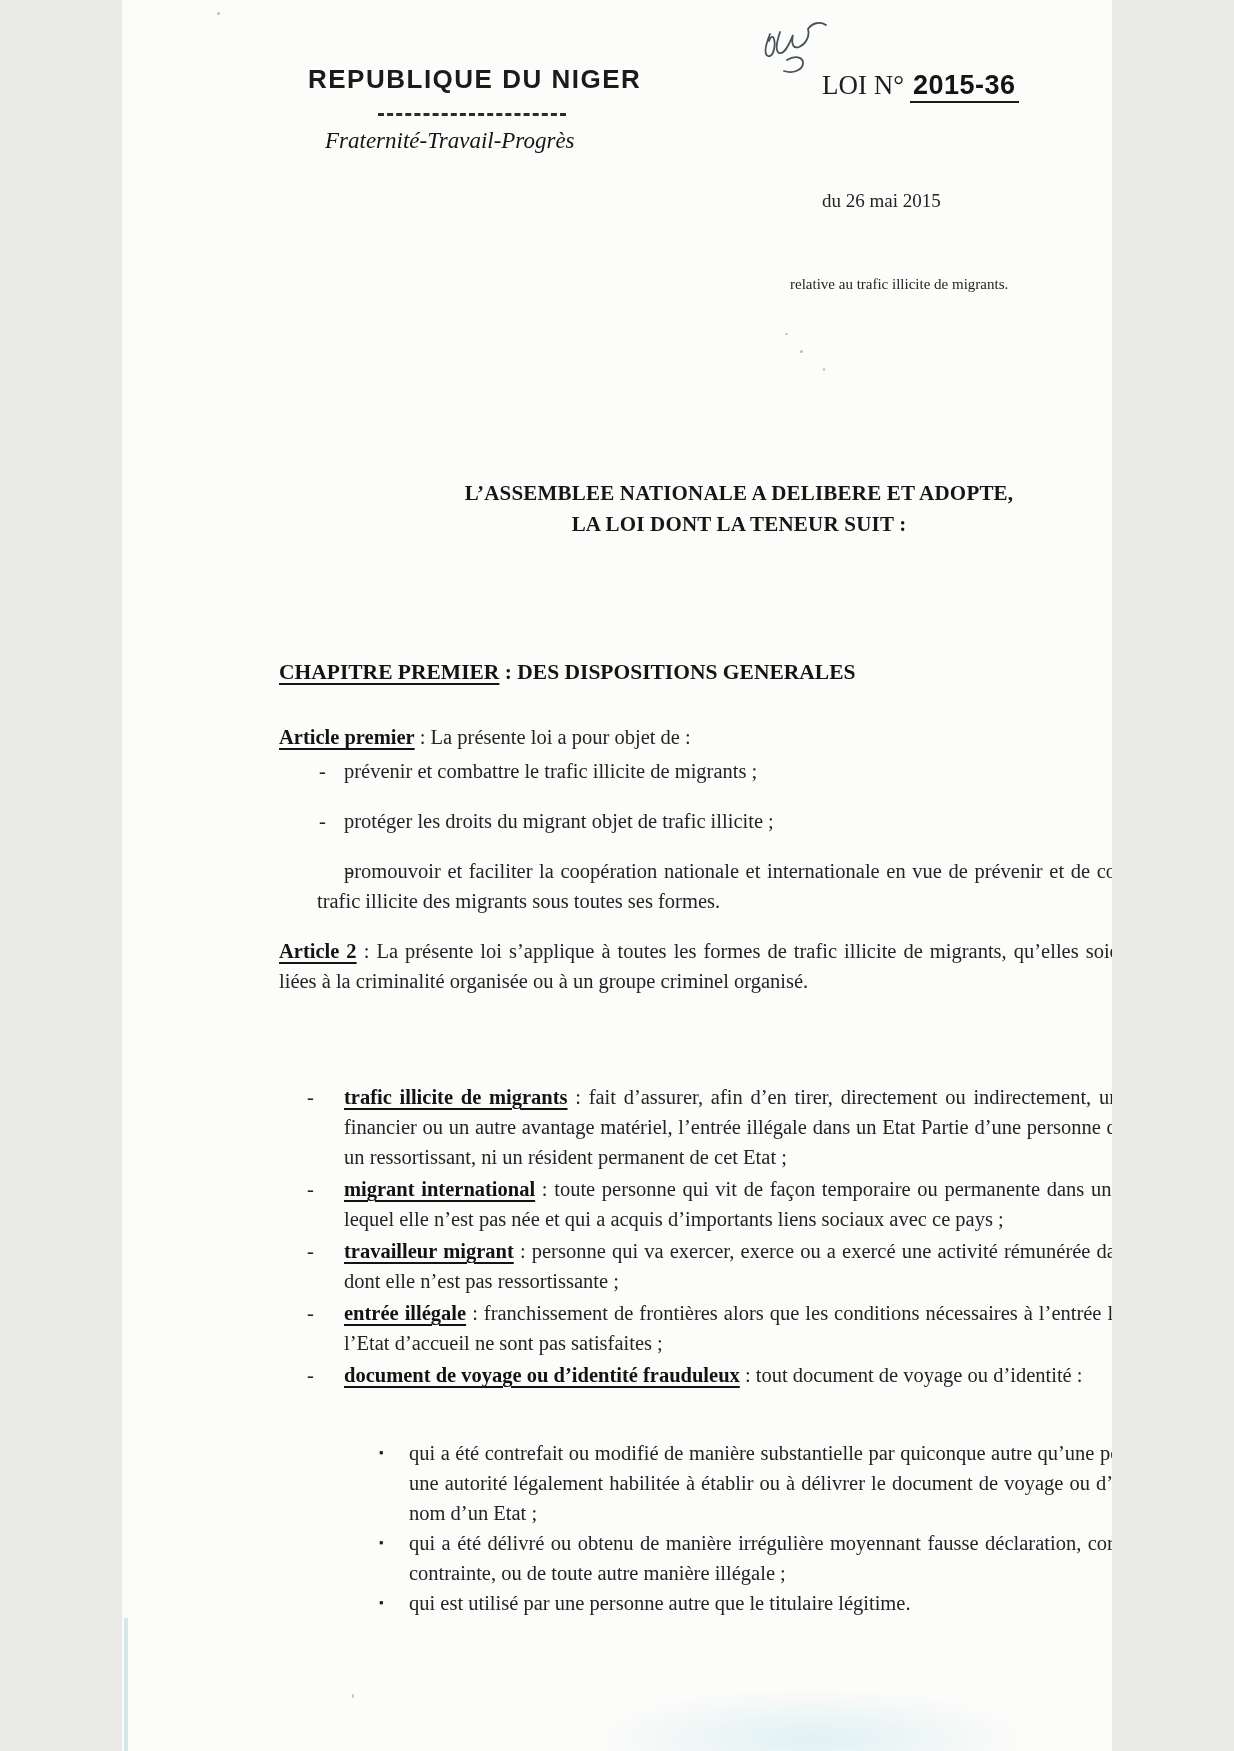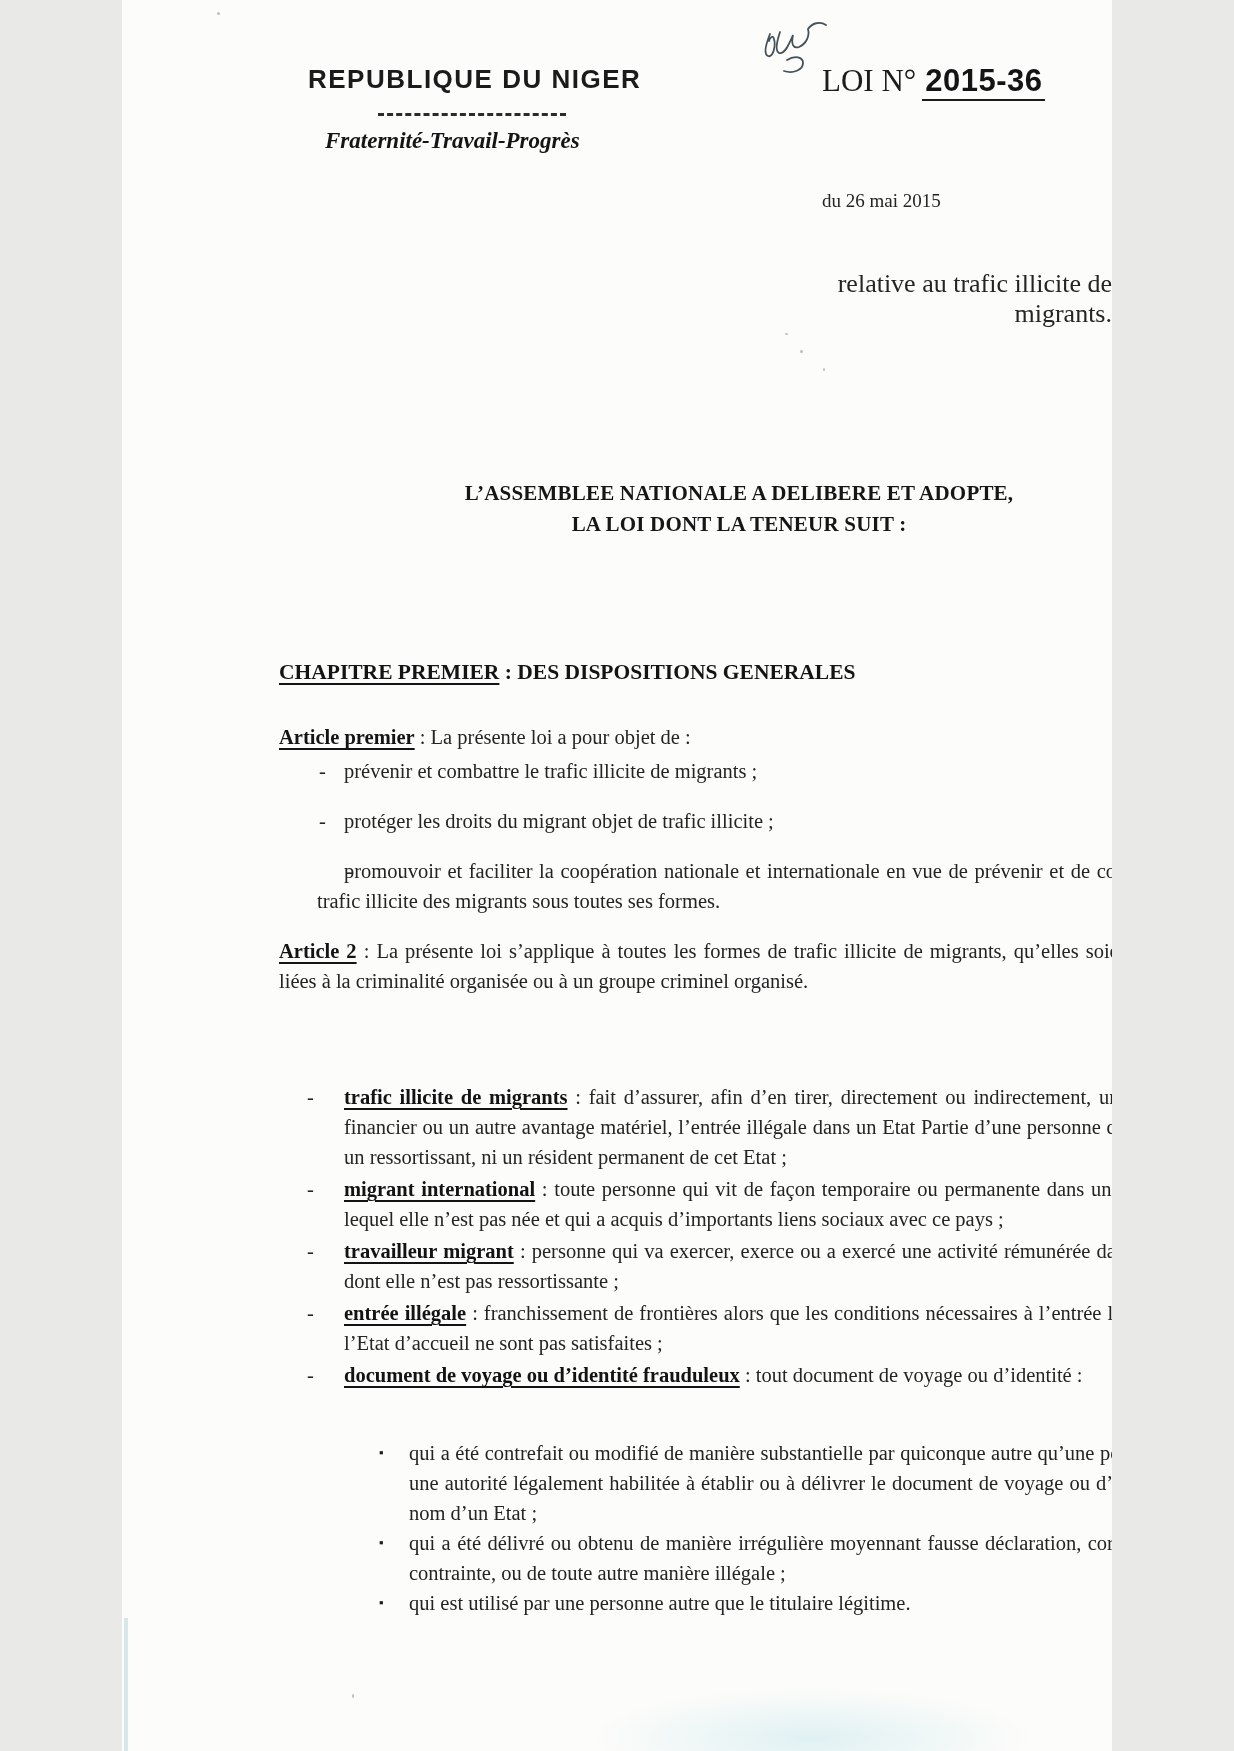--- a/index.html
+++ b/index.html
@@ -11,29 +11,29 @@
   }
   .abs{position:absolute;}
 
   
   .country{
     left:186px;top:64px;
     font-family:"Liberation Sans","DejaVu Sans",sans-serif;
     font-weight:700;font-size:26px;letter-spacing:1.5px;color:#1b1b1b;line-height:30px;
   }
   .hdr-divider{left:256px;top:113px;width:188px;height:0;border-top:3.5px dashed #2b2b2b;}
-  .motto{left:203px;top:126px;font-size:23px;font-weight:700;font-style:italic;color:#151515;line-height:30px;}
-  .loi-line{left:700px;top:67px;font-size:31px;line-height:28px;color:#1d1d1d;}
+  .motto{left:203px;top:126px;font-size:23px;font-weight:400;font-style:italic;color:#151515;line-height:30px;}
+  .loi-line{left:700px;top:67px;font-size:27px;line-height:36px;color:#1d1d1d;}
   .law-number{
     font-family:"Liberation Sans","DejaVu Sans",sans-serif;
     font-weight:700;letter-spacing:.5px;color:#141414;
     border-bottom:2.5px solid #1b1b1b;padding:0 3px 1px 3px;margin-left:6px;
   }
   .date-line{left:700px;top:186px;font-size:19px;}
-  .subject-line{left:668px;top:269px;font-size:26px;text-align:right;}
+  .subject-line{left:668px;top:269px;font-size:15px;}
 
   
   .vu-line{left:165px;top:388px;font-size:21px;}
   .vu-text{margin-left:44px;}
 
   
   .preamble{left:10px;top:478px;width:1214px;text-align:center;font-weight:700;font-size:21px;line-height:31px;color:#161616;letter-spacing:.2px;}
 
   
   .chapter{left:157px;top:657px;font-size:21.5px;font-weight:700;color:#141414;}

